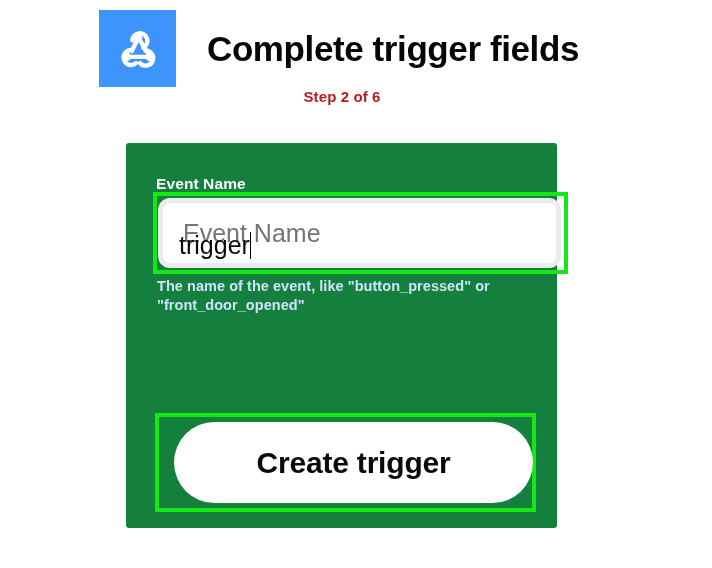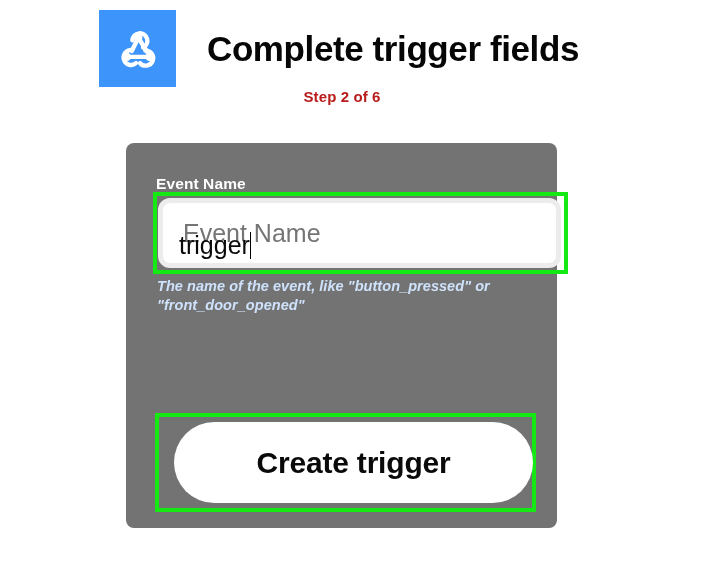--- a/index.html
+++ b/index.html
@@ -67,22 +67,22 @@
     letter-spacing: 0.1px;
   }
 
   
   #form-card {
     position: absolute;
     left: 126px;
     top: 143px;
     width: 431px;
     height: 385px;
-    background: #737373;
-    border-radius: 8px;
+    background: #15803d;
+    border-radius: 3px;
   }
 
   #field-label {
     position: absolute;
     left: 30px;
     top: 32px;
     font-size: 15.5px;
     font-weight: bold;
     color: #ffffff;
     letter-spacing: 0.1px;
@@ -140,21 +140,20 @@
   #field-help {
     position: absolute;
     left: 31px;
     top: 134px;
     width: 360px;
     font-size: 14.5px;
     font-weight: bold;
     color: #cfe2fb;
     line-height: 19px;
     letter-spacing: 0.05px;
-    font-style: italic;
   }
 
   
   #submit-highlight {
     position: absolute;
     left: 29px;
     top: 270px;
     width: 381px;
     height: 99px;
     border: 4px solid #14e914;

